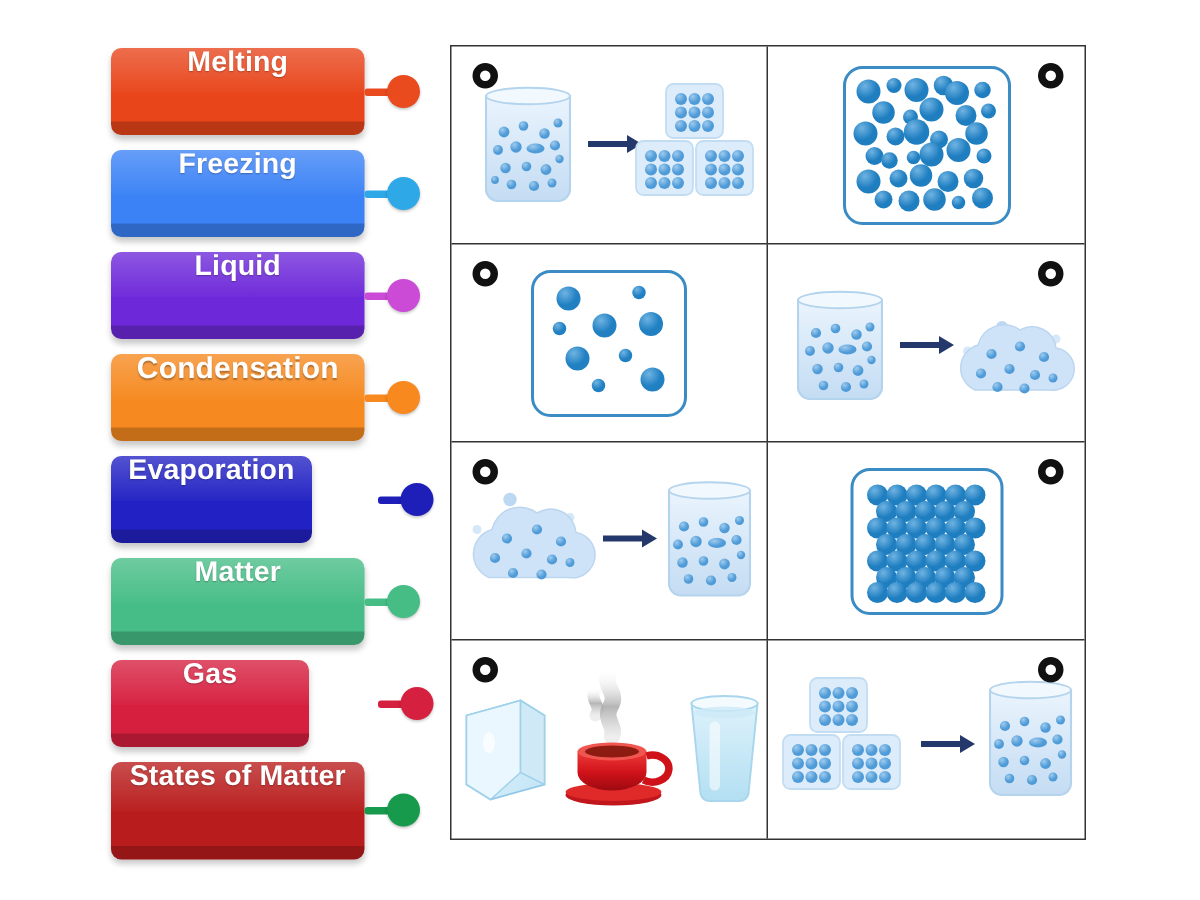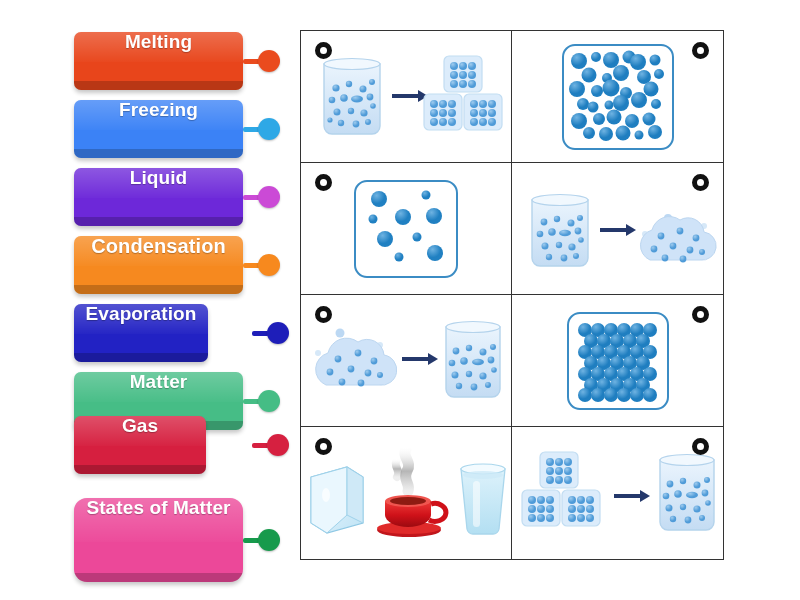--- a/index.html
+++ b/index.html
@@ -213,32 +213,32 @@
     <div class="label-row" style="top:340px;">
       <div class="label-chip" style="background:#46bd86;">
         <span class="label-text">Matter</span>
       </div>
       <div class="connector">
         <div class="connector-stem" style="background:#45bd85;"></div>
         <div class="connector-dot" style="background:#45bd85;"></div>
       </div>
     </div>
 
-    <div class="label-row" style="top:384px;gap:46px;">
+    <div class="label-row" style="top:408px;gap:46px;">
       <div class="label-chip" style="background:#d61f3f;">
         <span class="label-text">Gas</span>
       </div>
       <div class="connector">
         <div class="connector-stem" style="background:#d62040;"></div>
         <div class="connector-dot" style="background:#d62040;"></div>
       </div>
     </div>
 
     <div class="label-row" style="top:476px;height:64px;">
-      <div class="label-chip" style="background:#ec4899;height:84px;border-radius:13px;">
+      <div class="label-chip" style="background:#b91c1c;height:65px;">
         <span class="label-text">States of Matter</span>
       </div>
       <div class="connector">
         <div class="connector-stem" style="background:#179a4c;"></div>
         <div class="connector-dot" style="background:#179a4c;"></div>
       </div>
     </div>
 
   </div>
 

